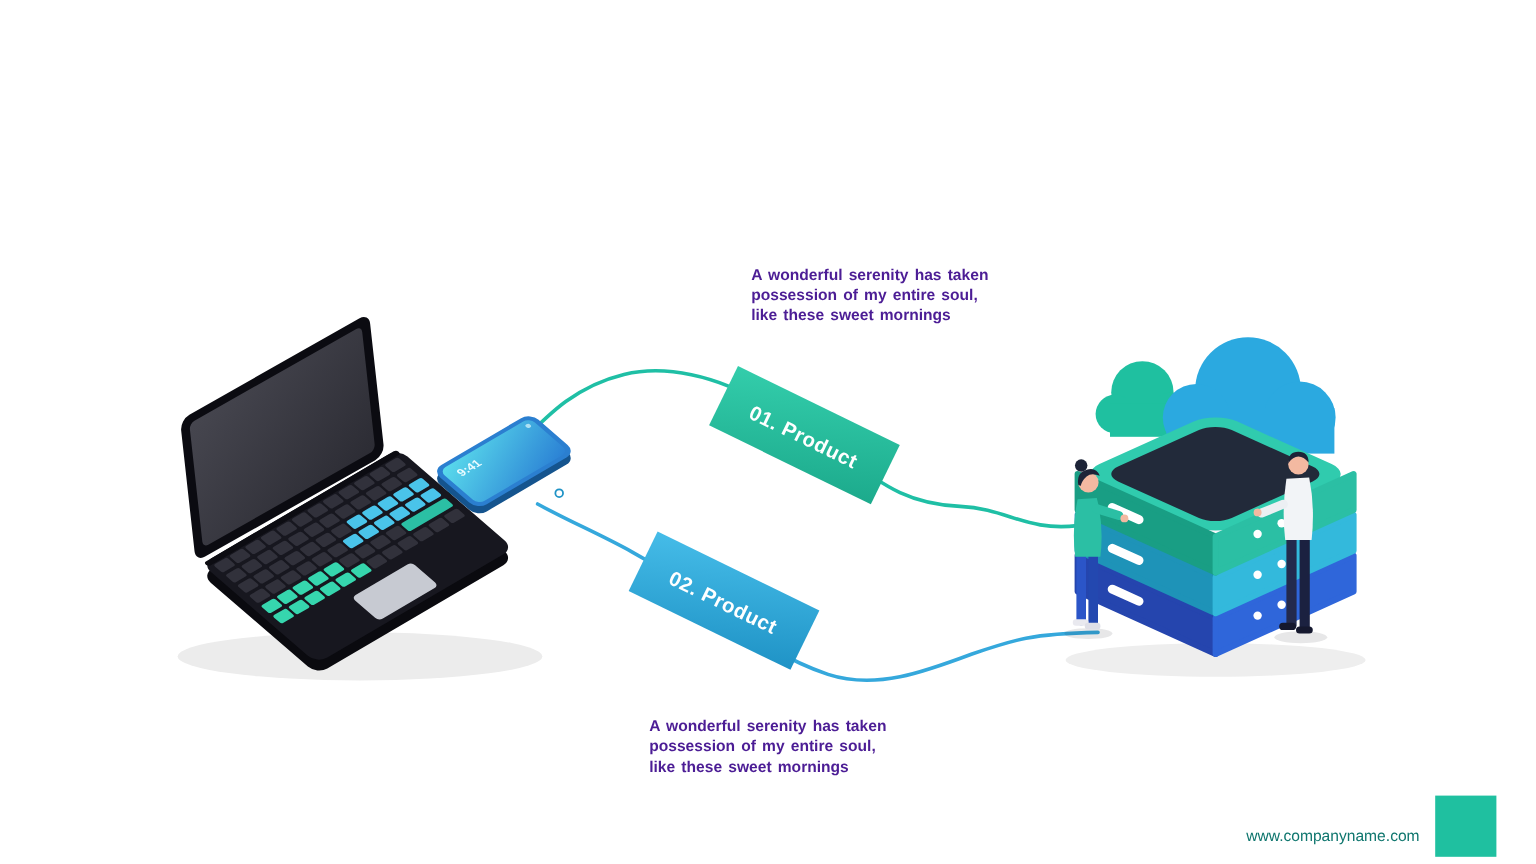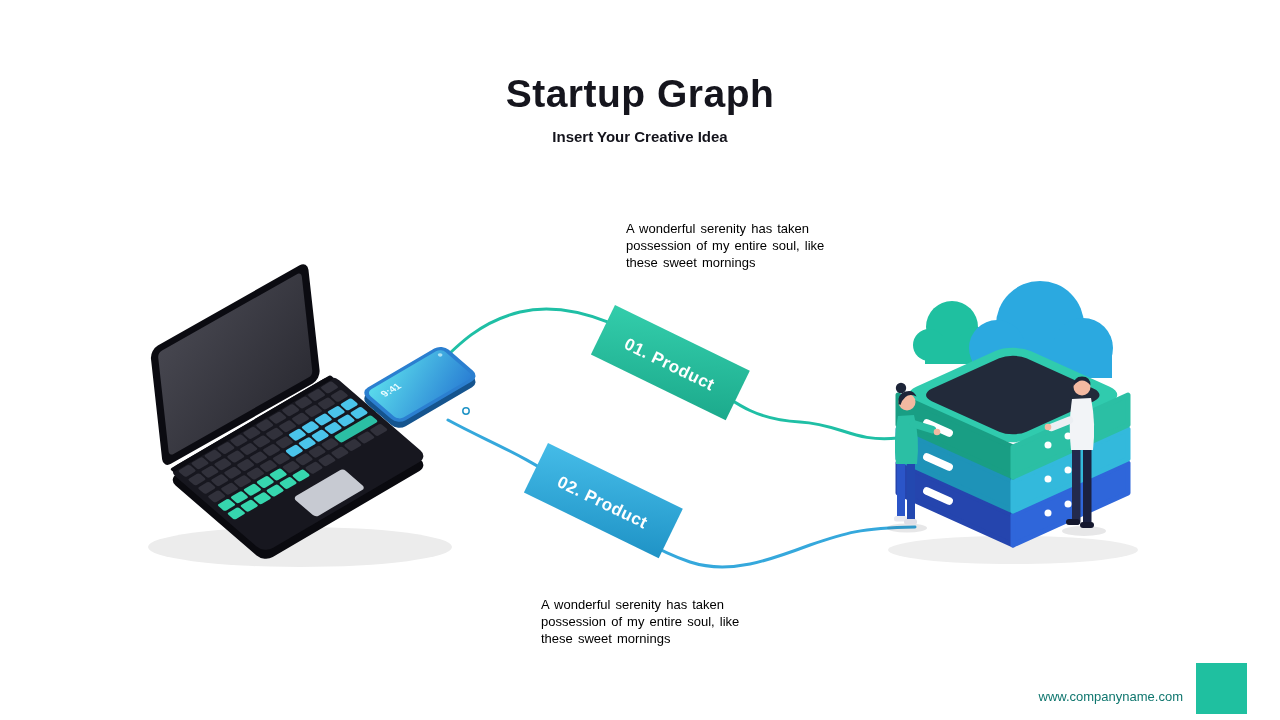--- a/index.html
+++ b/index.html
@@ -4,37 +4,35 @@
 <style>
   * { margin:0; padding:0; box-sizing:border-box; }
   html,body { width:1280px; height:720px; }
   body { font-family:"Liberation Sans", sans-serif; background:#ffffff; overflow:hidden; }
   .slide { position:relative; width:1280px; height:720px; background:#ffffff; }
   .title { position:absolute; top:72px; left:0; width:100%; text-align:center;
            font-size:39px; font-weight:800; color:#15151d; letter-spacing:0.5px; }
   .subtitle { position:absolute; top:128px; left:0; width:100%; text-align:center;
               font-size:15px; font-weight:600; color:#13131b; }
   .annotation { position:absolute; width:214px; font-size:13px; line-height:17px;
-                color:#000000; word-spacing:1.5px; }
+                color:#4c1d95; word-spacing:1.5px;font-weight:bold; }
   .annotation.top { left:626px; top:220px; }
   .annotation.bottom { left:541px; top:596px; }
   .footer-url { position:absolute; right:97px; bottom:16px; font-size:13px; color:#0f766e; }
   .corner-square { position:absolute; right:33px; bottom:6px; width:51px; height:51px; background:#1fc0a0; }
   svg.scene { position:absolute; left:0; top:0; }
   svg text { font-family:"Liberation Sans", sans-serif; }
   .ribbon-label { font-size:17px; font-weight:bold; fill:#ffffff; letter-spacing:0.5px; }
   .phone-time { font-size:10px; font-weight:bold; fill:#eafcff; }
 </style>
 </head>
 <body>
 
 <div class="slide">
 
-  <h1 class="title">Startup Graph</h1>
-  <p class="subtitle">Insert Your Creative Idea</p>
 
   <p class="annotation top">A wonderful serenity has taken possession of my entire soul, like these sweet mornings</p>
   <p class="annotation bottom">A wonderful serenity has taken possession of my entire soul, like these sweet mornings</p>
 
   <svg class="scene" width="1280" height="720" viewBox="0 0 1280 720">
     <defs>
       <linearGradient id="ribbon1Grad" x1="0" y1="0" x2="1" y2="1">
         <stop offset="0" stop-color="#33cdab"></stop>
           <stop offset="1" stop-color="#1caa8c"></stop>
       </linearGradient>

